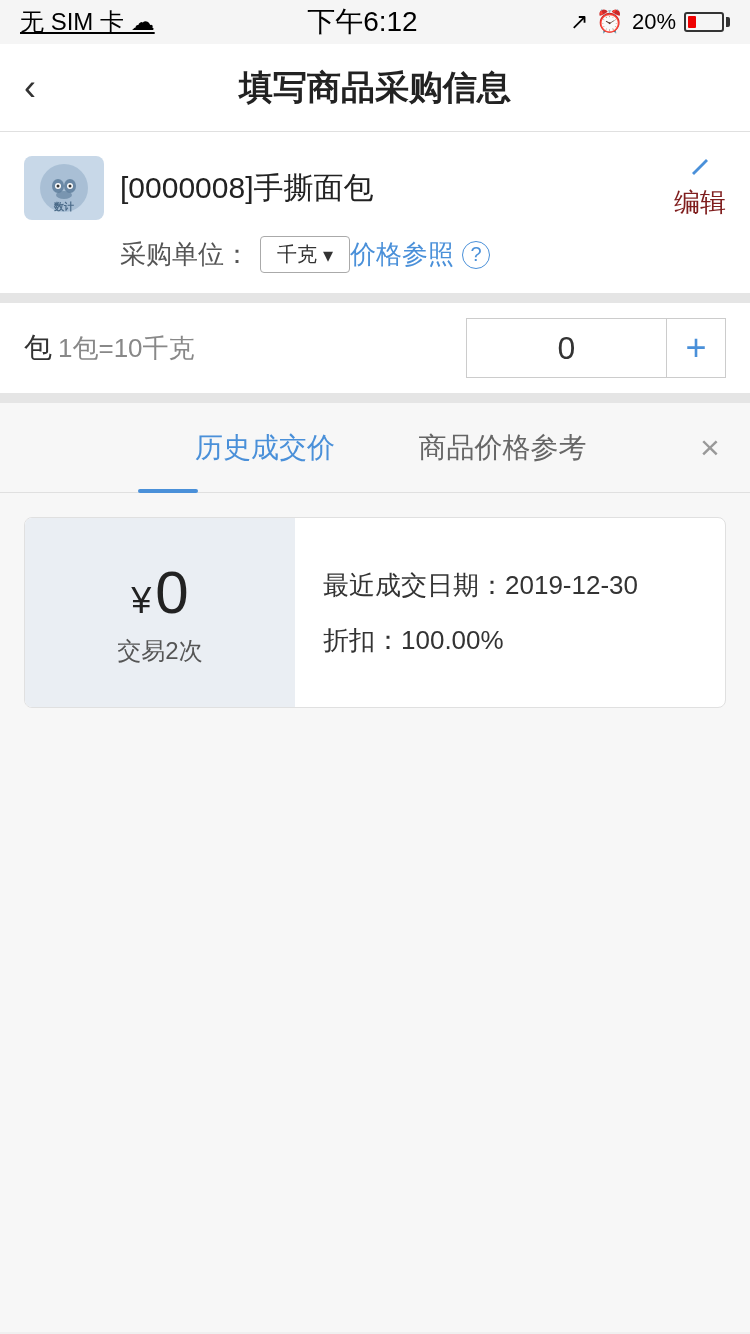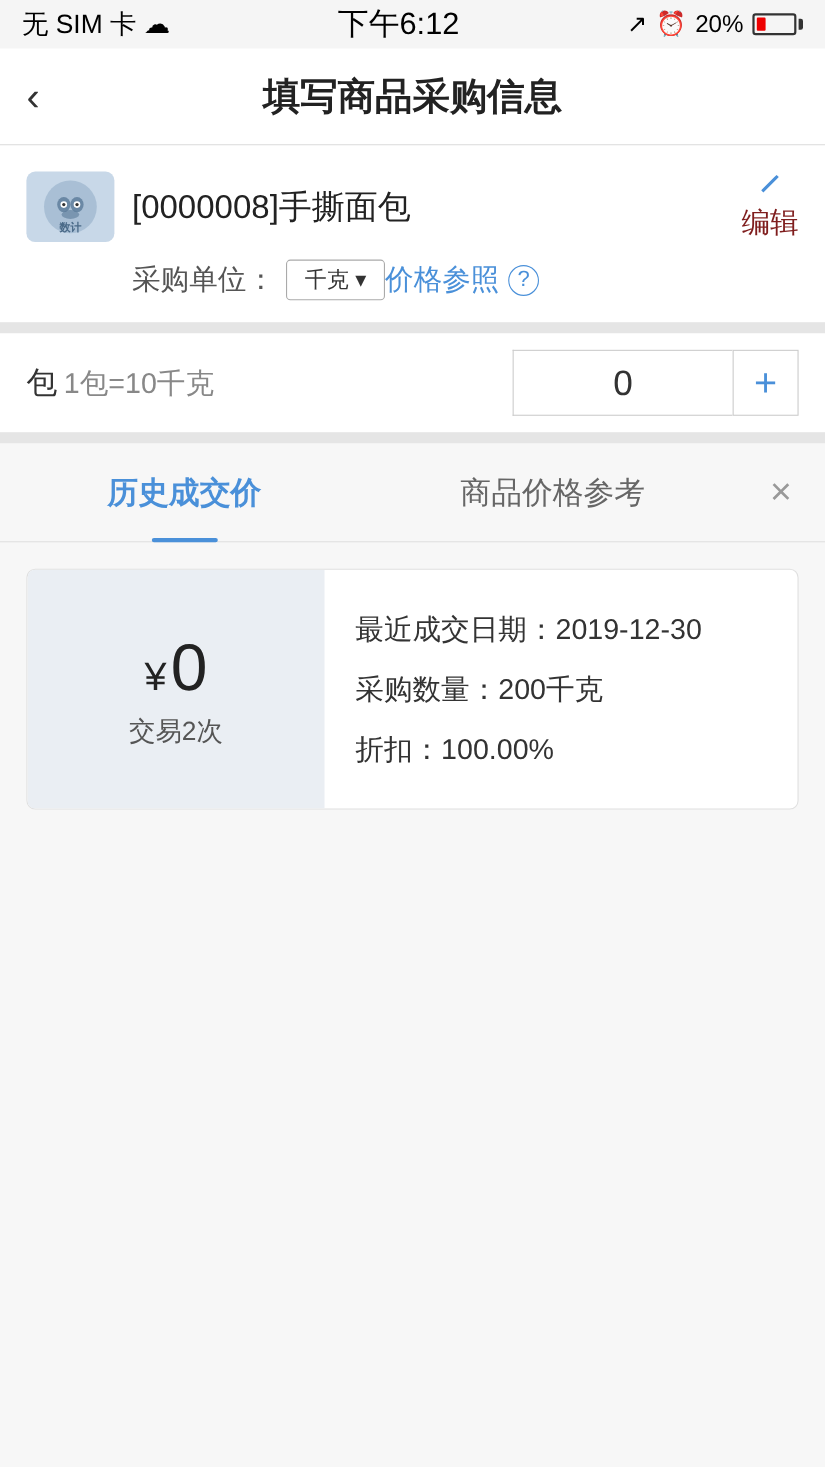--- a/index.html
+++ b/index.html
@@ -21,20 +21,21 @@
       align-items: center;
       justify-content: space-between;
       padding: 0 20px;
       font-size: 24px;
       color: #000;
     }
     .status-left {
       display: flex;
       align-items: center;
       gap: 8px;
+      text-decoration: underline;
     }
     .status-center {
       font-size: 28px;
       font-weight: 500;
     }
     .status-right {
       display: flex;
       align-items: center;
       gap: 8px;
       font-size: 22px;
@@ -243,21 +244,22 @@
       flex-direction: column;
       align-items: center;
       justify-content: center;
       height: 90px;
       font-size: 28px;
       cursor: pointer;
       position: relative;
     }
     .tab-item.active {
       color: #4a90d9;
-      font-weight: 700;
+      font-weight: 400;
+      align-items: flex-end;
     }
     .tab-item.inactive {
       color: #666;
     }
     .tab-underline {
       position: absolute;
       bottom: 0;
       left: 50%;
       transform: translateX(-50%);
       width: 60px;
@@ -433,22 +435,19 @@
         <span class="price-currency">¥</span>
         <span>0</span>
       </div>
       <div class="price-trades">交易2次</div>
     </div>
     <div class="price-card-right">
       <div class="price-info-row">
         <span>最近成交日期：</span><span>2019-12-30</span>
       </div>
       <div class="price-info-row">
-        <span>采购数量：</span><span>200千克</span>
-      </div>
-      <div class="price-info-row">
         <span>折扣：</span><span>100.00%</span>
       </div>
     </div>
   </div>
 </div>
 
 <div class="main-body"></div>
 
 </body></html>

